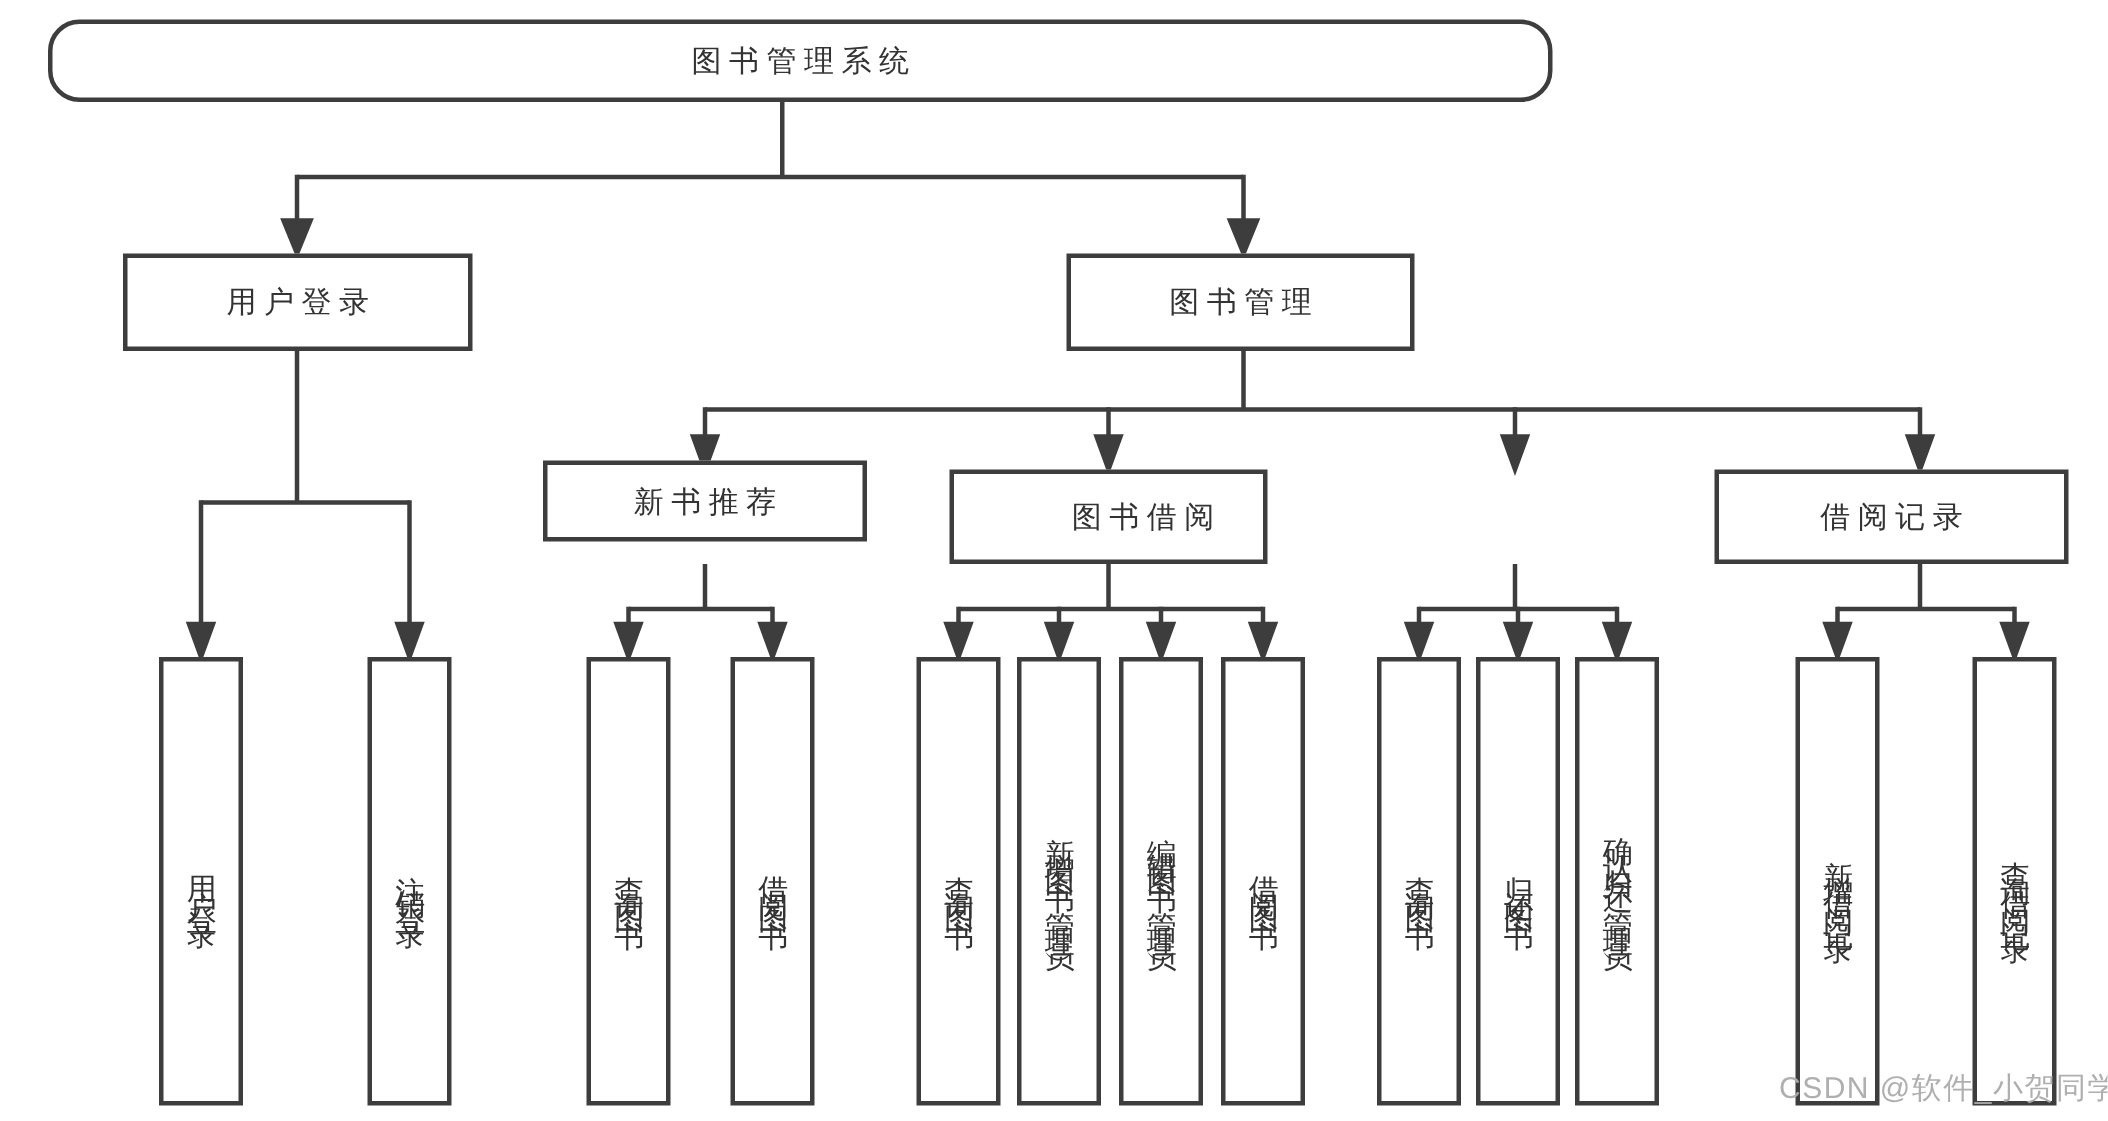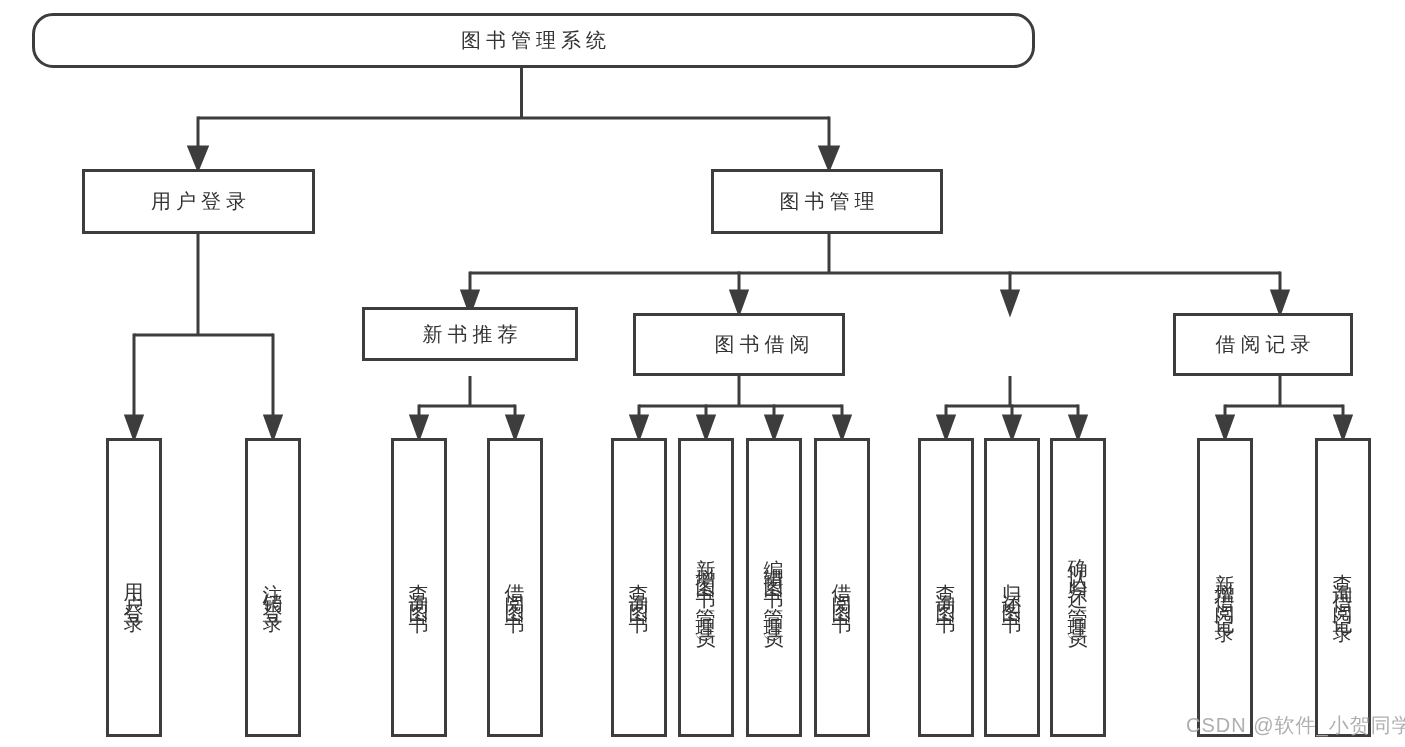--- a/index.html
+++ b/index.html
@@ -108,21 +108,21 @@
   <div class="box" style="left:711px;top:169px;width:232px;height:65px;">
     <span class="hlabel">图书管理</span>
   </div>
 
   <div class="box" style="left:362px;top:307px;width:216px;height:54px;">
     <span class="hlabel">新书推荐</span>
   </div>
   <div class="box" style="left:633px;top:313px;width:212px;height:63px;padding-left:46px;">
     <span class="hlabel">图书借阅</span>
   </div>
-  <div class="box" style="left:1173px;top:313px;width:180px;height:63px;text-align:center;">
+  <div class="box" style="left:1143px;top:313px;width:236px;height:63px;text-align:center;">
     <span class="hlabel">借阅记录</span>
   </div>
 
   <div class="box vbox" style="left:106px;top:438px;width:56px;height:299px;">
     <span>用户登录</span>
   </div>
   <div class="box vbox" style="left:245px;top:438px;width:56px;height:299px;">
     <span>注销登录</span>
   </div>
 

